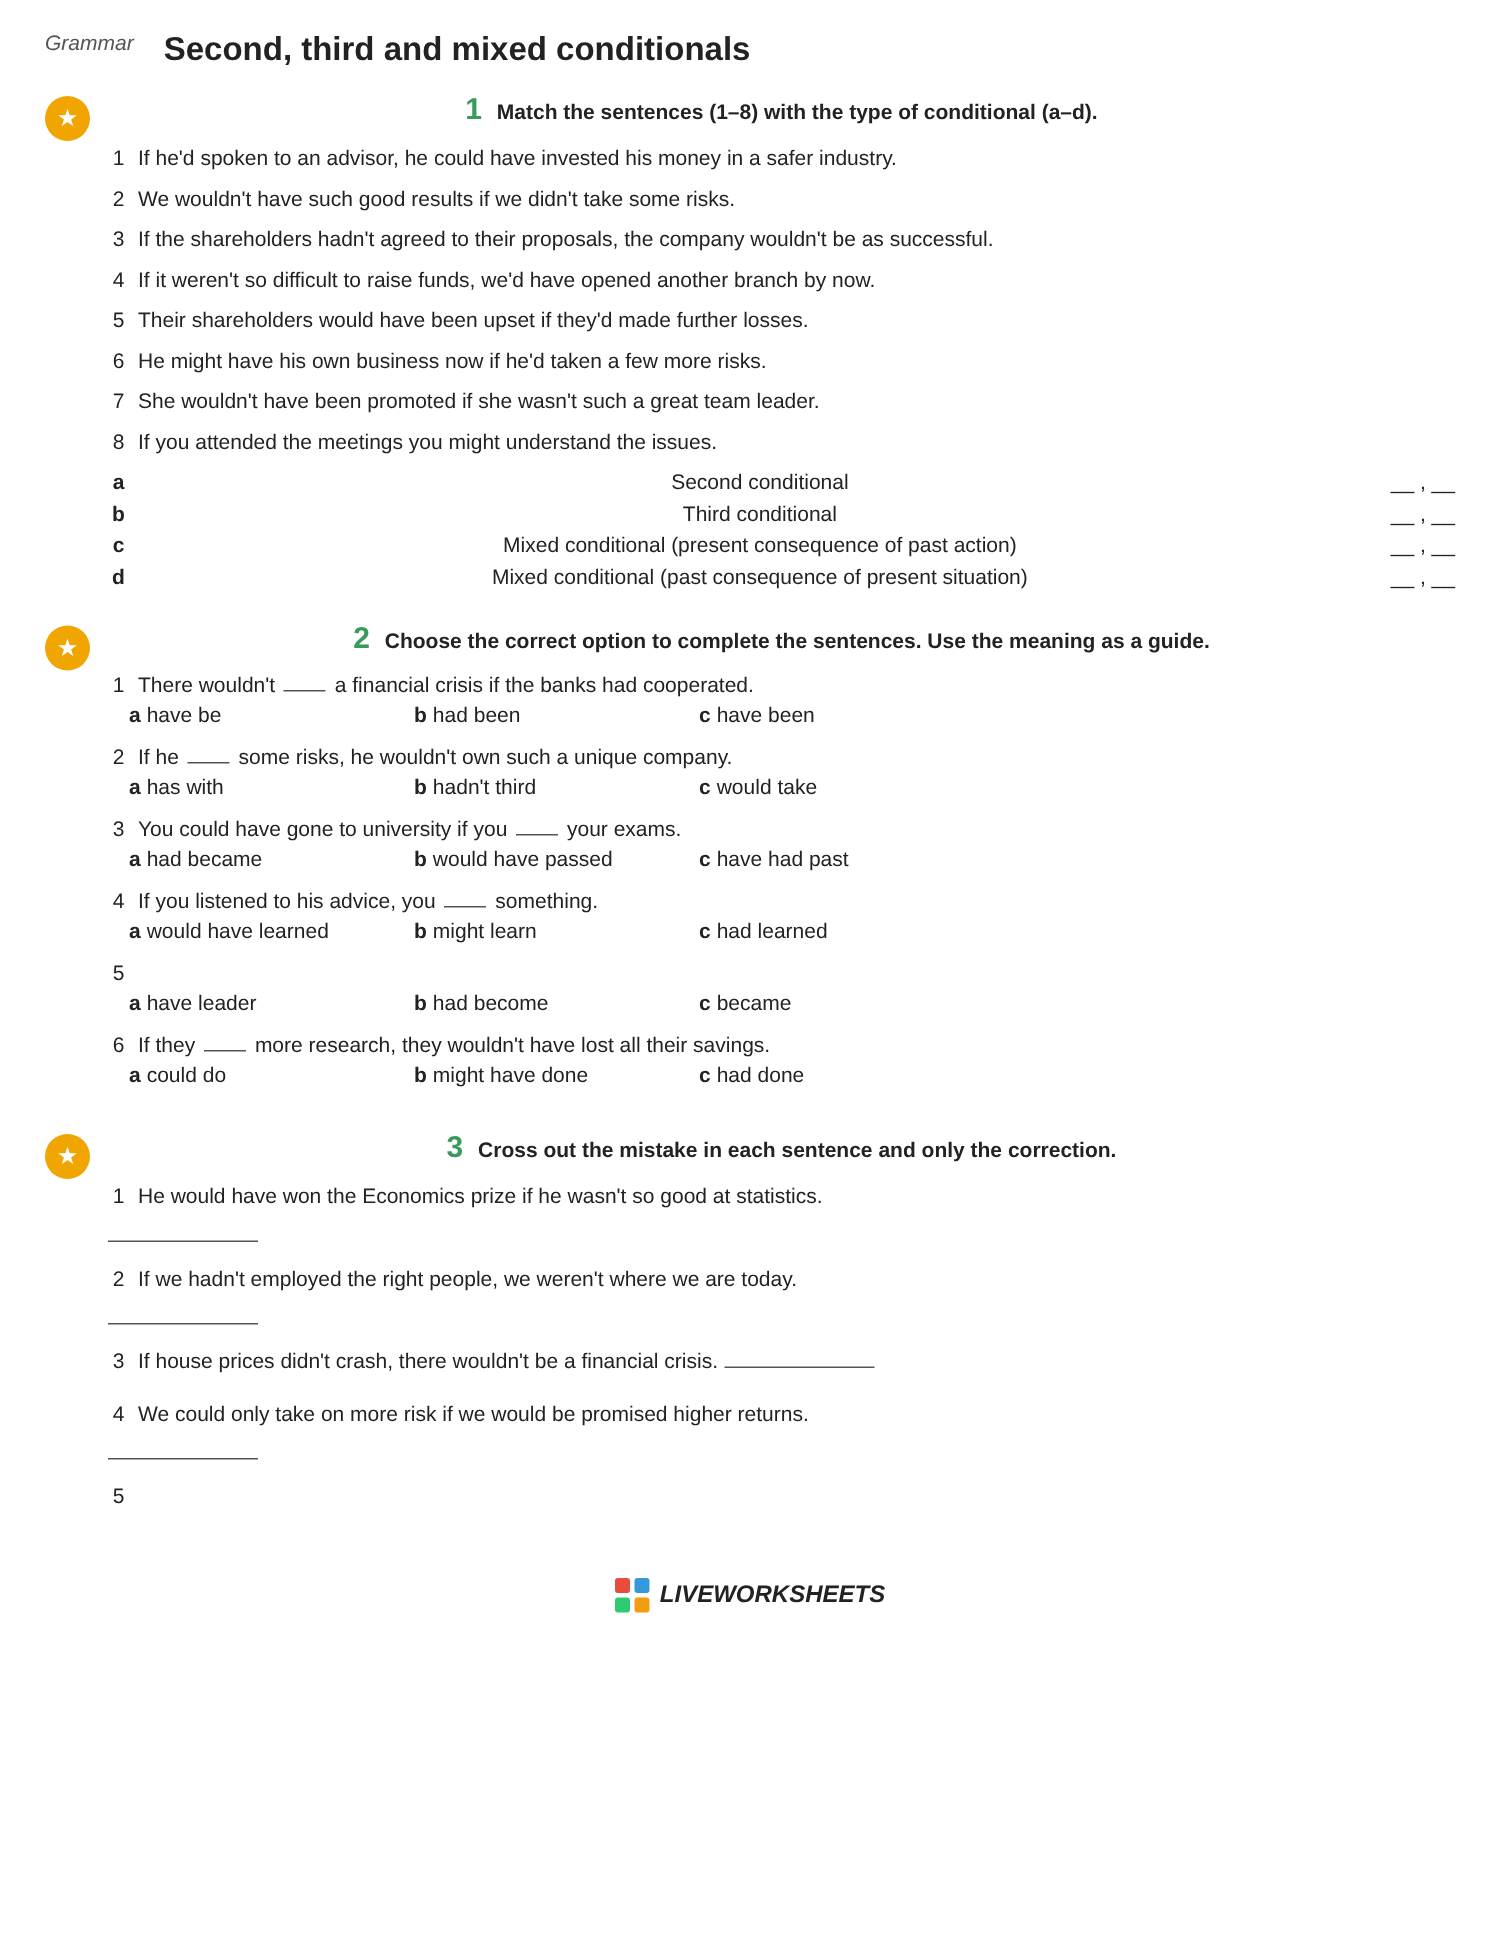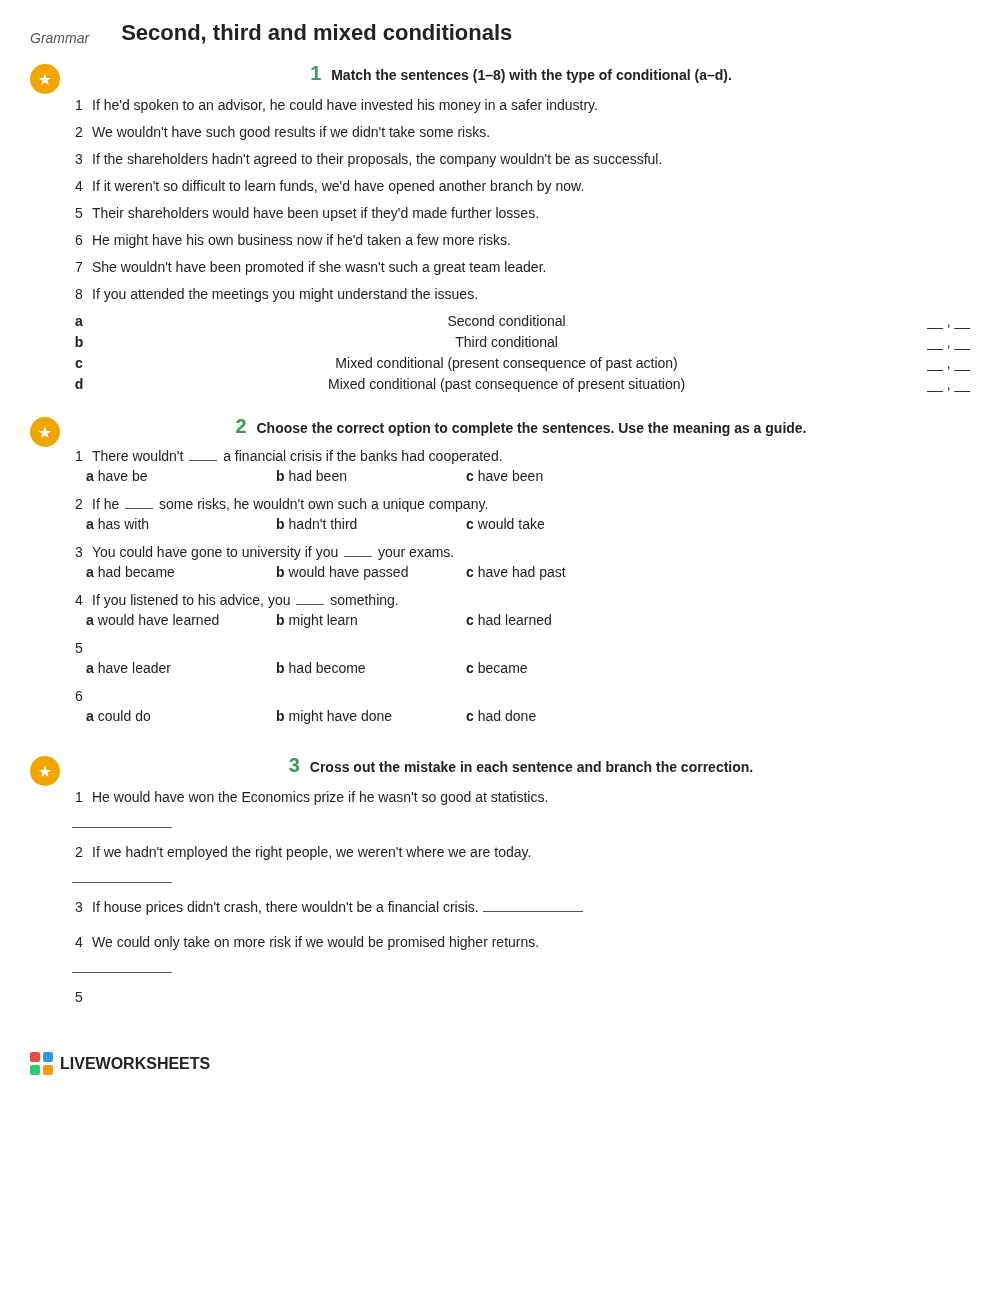--- a/index.html
+++ b/index.html
@@ -7,22 +7,22 @@
       font-family: Arial, sans-serif;
       font-size: 14px;
       color: #222;
       background: #fff;
       width: 1000px;
       min-height: 1300px;
       padding: 20px 30px;
     }
     .header {
       display: flex;
-      align-items: flex-end;
-      gap: 32px;
+      align-items: flex-start;
+      gap: 20px;
       margin-bottom: 16px;
     }
     .header-grammar {
       font-size: 14px;
       color: #555;
       font-style: italic;
     }
     .header-title {
       font-size: 22px;
       font-weight: bold;
@@ -131,24 +131,25 @@
       line-height: 1.5;
     }
     .correction-line {
       border-bottom: 1px solid #555;
       width: 100px;
       height: 16px;
       margin-top: 2px;
     }
     .footer {
       display: flex;
-      justify-content: flex-start;
+      justify-content: center;
       align-items: center;
       margin-top: 20px;
       padding-top: 10px;
+      font-style: italic;
     }
     .liveworksheets {
       display: flex;
       align-items: center;
       gap: 6px;
     }
     .lw-logo {
       display: grid;
       grid-template-columns: 1fr 1fr;
       gap: 2px;
@@ -207,21 +208,21 @@
       <li>
           <span class="num">2</span>
           <span>We wouldn't have such good results if we didn't take some risks.</span>
         </li>
       <li>
           <span class="num">3</span>
           <span>If the shareholders hadn't agreed to their proposals, the company wouldn't be as successful.</span>
         </li>
       <li>
           <span class="num">4</span>
-          <span>If it weren't so difficult to learn funds, we'd have opened another branch by now.</span>
+          <span>If it weren't so difficult to raise funds, we'd have opened another branch by now.</span>
         </li>
       <li>
           <span class="num">5</span>
           <span>Their shareholders would have been upset if they'd made further losses.</span>
         </li>
       <li>
           <span class="num">6</span>
           <span>He might have his own business now if he'd taken a few more risks.</span>
         </li>
       <li>
@@ -375,20 +376,21 @@
         <span class="option">
             <span class="opt-letter">c</span> 
             <span>became</span>
           </span>
       </div>
     </div>
 
     <div class="q2-item">
       <div class="q2-sentence">
         <span class="num">6</span>
+        <span>If they <span class="blank-line"></span> more research, they wouldn't have lost all their savings.</span>
       </div>
       <div class="options-row">
         <span class="option">
             <span class="opt-letter">a</span> 
             <span>could do</span>
           </span>
         <span class="option">
             <span class="opt-letter">b</span> 
             <span>might have done</span>
           </span>
@@ -399,21 +401,21 @@
       </div>
     </div>
   </div>
 </div>
 
 <div class="section">
   <div class="star-badge">★</div>
   <div class="section-content">
     <div class="section-instruction">
       <span class="section-number">3</span>
-      <span>Cross out the mistake in each sentence and branch the correction.</span>
+      <span>Cross out the mistake in each sentence and only the correction.</span>
     </div>
 
     <div class="correction-item">
       <div class="correction-sentence">
         <span class="num">1</span>
         <span>He would have won the Economics prize if he wasn't so good at statistics.</span>
       </div>
       <div class="correction-line"></div>
     </div>
 

